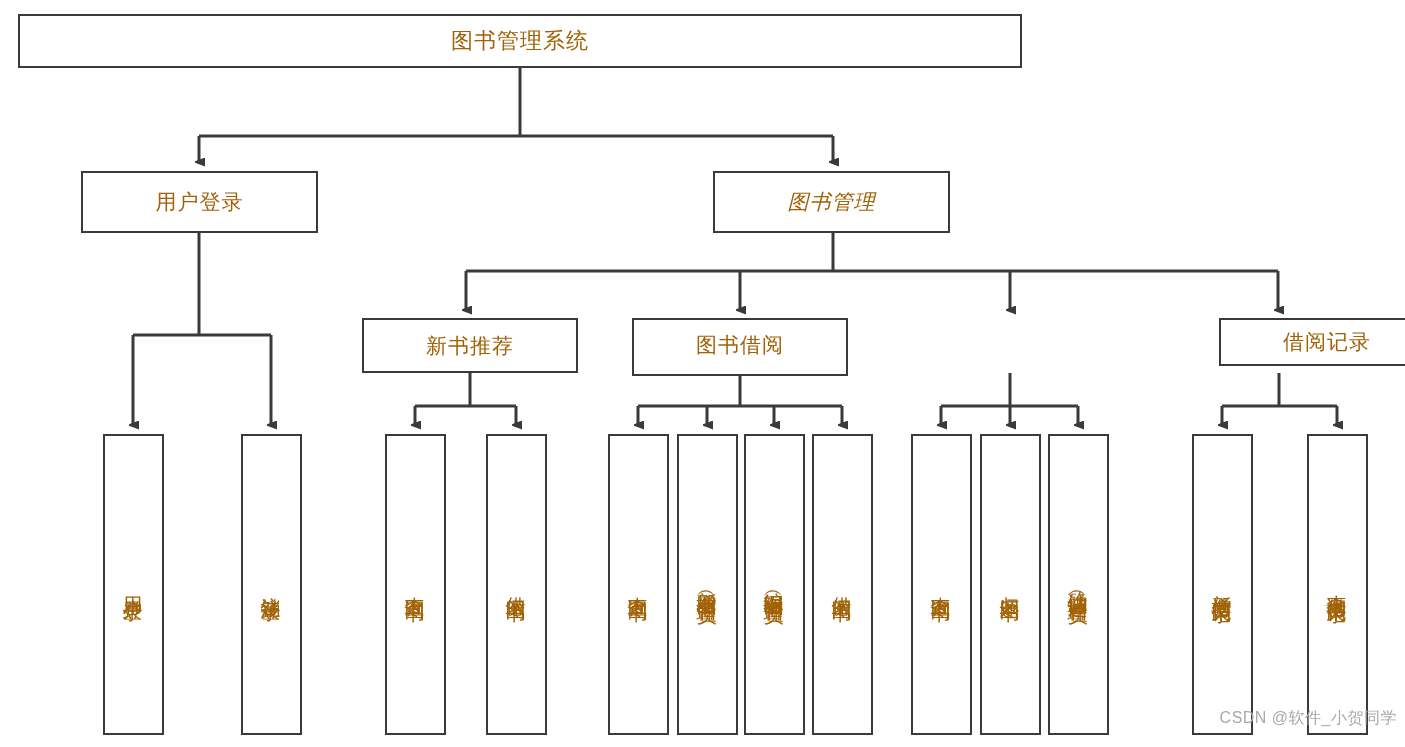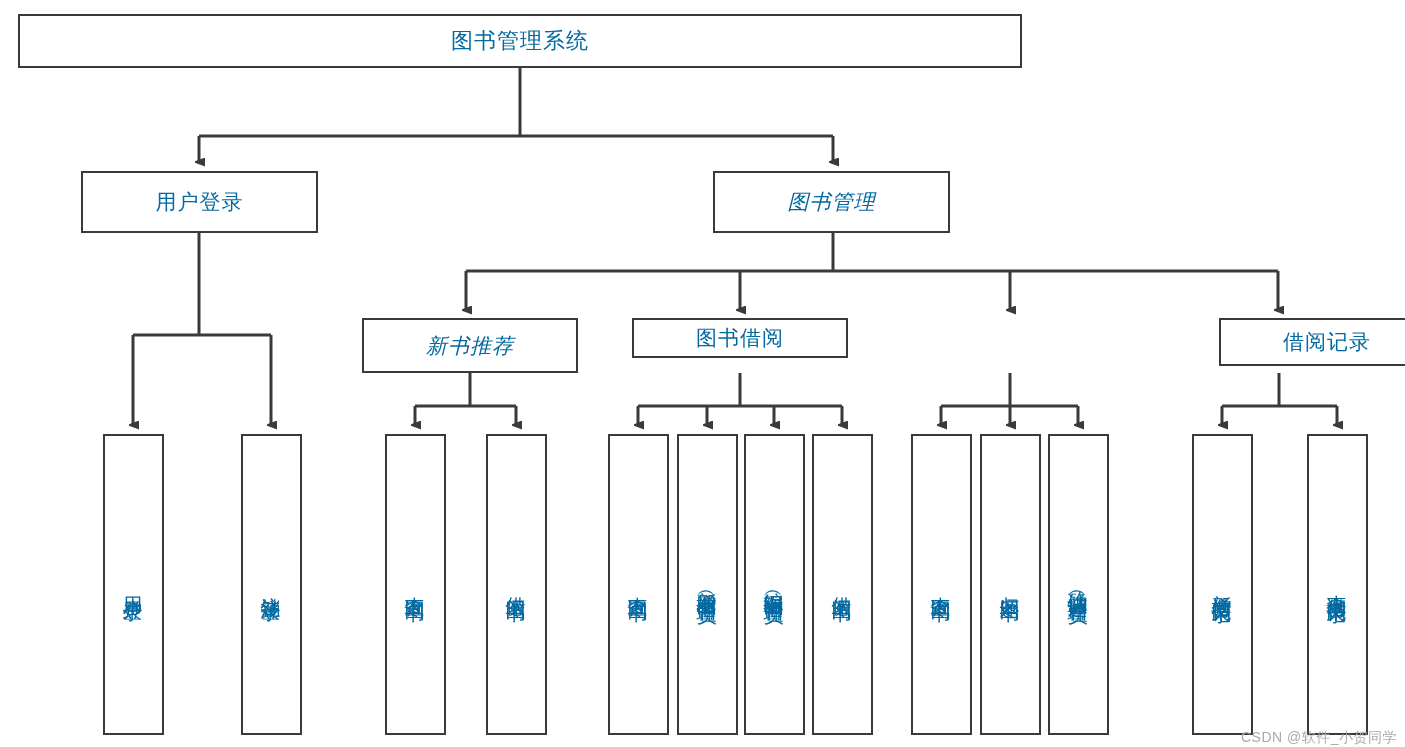--- a/index.html
+++ b/index.html
@@ -26,21 +26,21 @@
     pointer-events: none;
   }
   .node {
     position: absolute;
     box-sizing: border-box;
     background: #ffffff;
     border: 2px solid #3a3a3a;
     display: flex;
     align-items: center;
     justify-content: center;
-    color: #0369a1;
+    color: #a16207;
   }
   .node.horiz {
     font-size: 21px;
     letter-spacing: 1px;
     line-height: 1.2;
   }
   .node.vert {
     writing-mode: vertical-rl;
     text-orientation: upright;
     font-size: 20px;
@@ -55,22 +55,22 @@
     text-orientation: upright;
     white-space: nowrap;
     display: block;
   }
   #root-node {
     font-size: 22px;
   }
   .watermark {
     position: absolute;
     right: 8px;
-    bottom: 0;
-    font-size: 14px;
+    bottom: 18px;
+    font-size: 16px;
     color: #a9a9a9;
     white-space: nowrap;
     letter-spacing: 0.5px;
     text-align: center;
   }
 </style>
 </head>
 <body>
 
 <div id="canvas">
@@ -129,24 +129,24 @@
     <span>图书管理系统</span>
   </div>
 
   <div class="node horiz" style="left:81px; top:171px; width:237px; height:62px;">
     <span>用户登录</span>
   </div>
   <div class="node horiz" style="left:713px; top:171px; width:237px; height:62px;font-style:italic;">
     <span>图书管理</span>
   </div>
 
-  <div class="node horiz" style="left:362px; top:318px; width:216px; height:55px;font-style:italic;">
+  <div class="node horiz" style="left:362px; top:318px; width:216px; height:55px;">
     <span>新书推荐</span>
   </div>
-  <div class="node horiz" style="left:632px; top:318px; width:216px; height:40px;">
+  <div class="node horiz" style="left:632px; top:318px; width:216px; height:58px;font-family:Liberation Mono, monospace;">
     <span>图书借阅</span>
   </div>
   <div class="node horiz" style="left:1171px; top:318px; width:216px; height:48px;margin-left:48px;">
     <span>借阅记录</span>
   </div>
 
   <div class="node vert" style="left:103px; top:434px; width:61px; height:301px;">
     <span class="vtext">用户登录</span>
   </div>
   <div class="node vert" style="left:241px; top:434px; width:61px; height:301px;">

